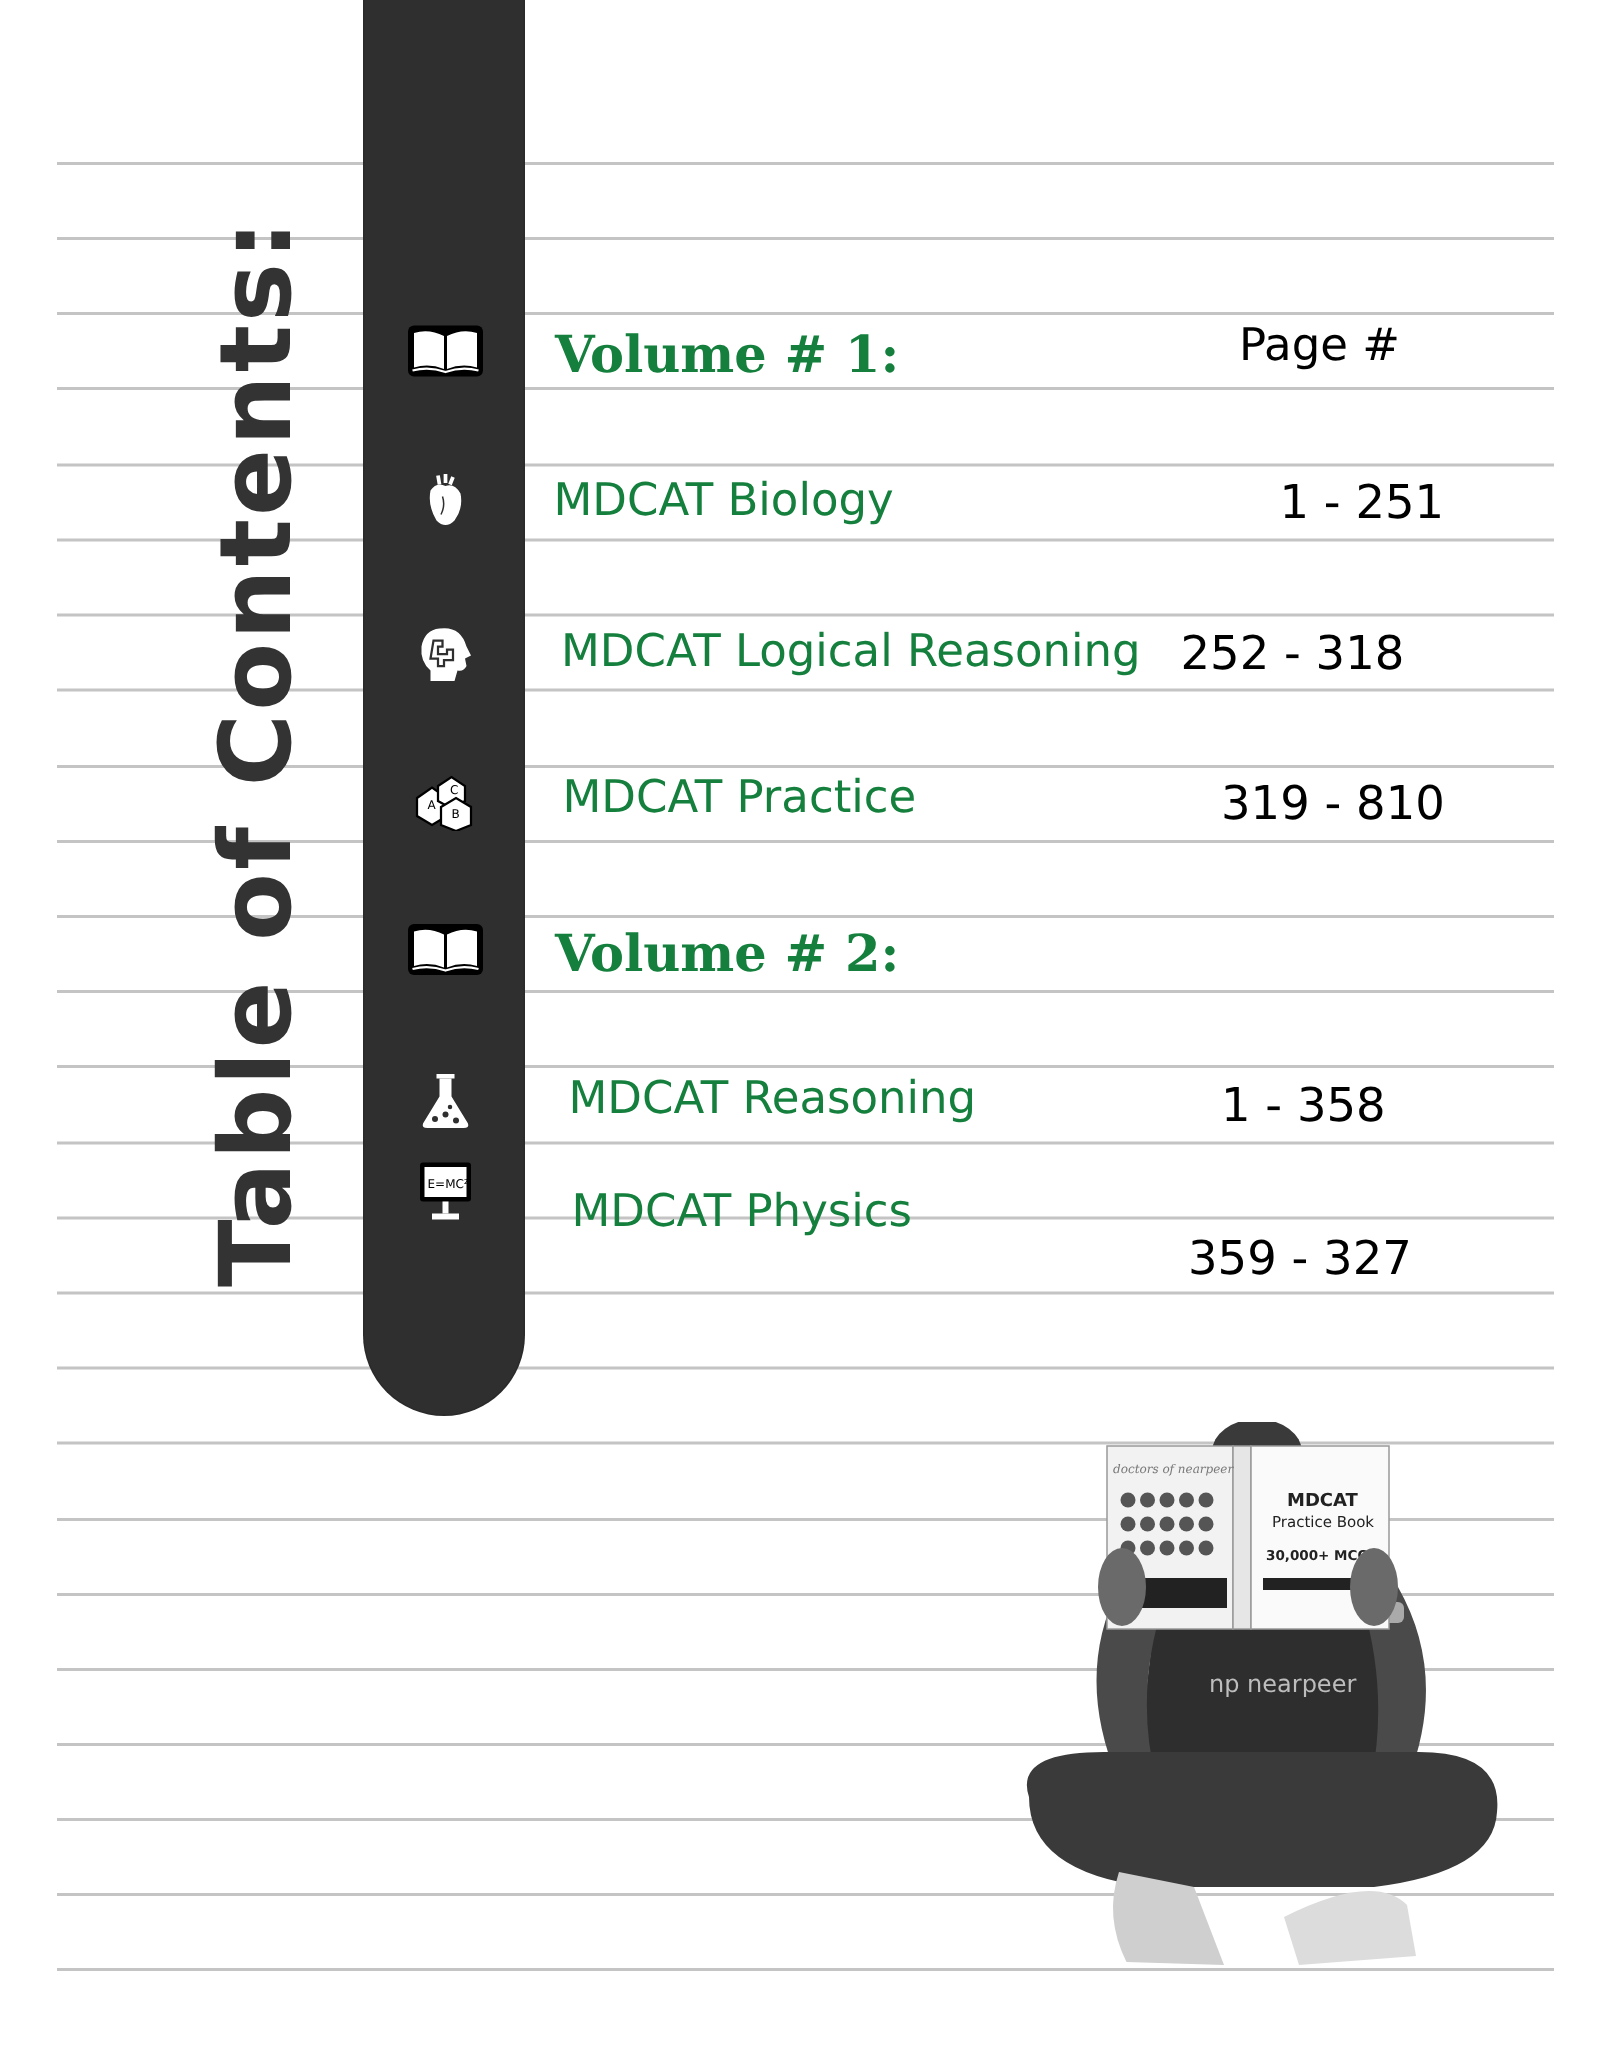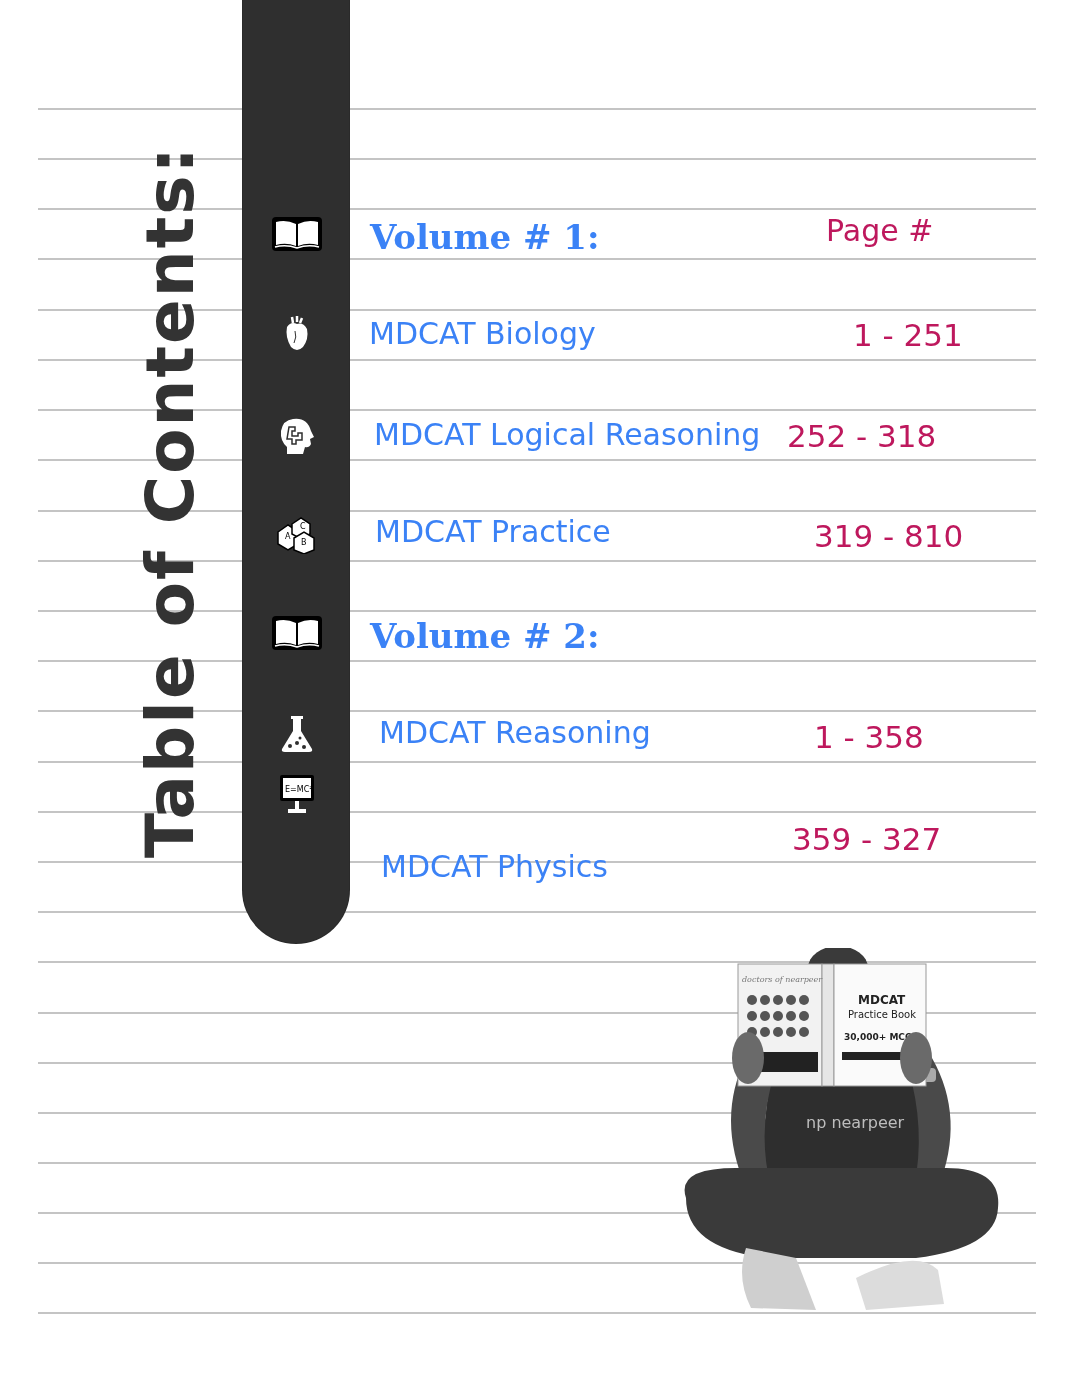--- a/index.html
+++ b/index.html
@@ -1,23 +1,23 @@
 <!DOCTYPE html>
 <html><head>
 <meta charset="utf-8">
 <style>
   html,body{margin:0;padding:0;background:#ffffff;}
   body{width:1066px;height:1380px;position:relative;overflow:hidden;font-family:"DejaVu Sans",sans-serif;color:#2f2f2f;}
   .rule{position:absolute;left:38px;width:998px;height:2px;background:#c4c4c4;}
   .bar{position:absolute;left:243px;top:0;width:106px;height:943px;background:#2f2f2f;border-radius:0 0 53px 53px;box-shadow:0 0 0 1px #2a2a2a;}
   .vtitle{position:absolute;left:138px;top:858px;transform-origin:0 0;transform:rotate(-90deg);white-space:nowrap;font-family:"DejaVu Sans",sans-serif;font-weight:bold;font-size:66px;letter-spacing:2px;color:#333333;line-height:1;}
   .icon{position:absolute;left:270px;width:54px;height:40px;display:flex;align-items:center;justify-content:center;}
-  .entry{position:absolute;font-family:"DejaVu Sans",sans-serif;font-size:30px;color:#3b82f6;white-space:nowrap;line-height:1;}
+  .entry{position:absolute;font-family:"DejaVu Sans",sans-serif;font-size:30px;color:#15803d;white-space:nowrap;line-height:1;}
   .vol{font-family:"DejaVu Serif",serif;font-weight:bold;font-size:34px;}
-  .page{position:absolute;font-family:"DejaVu Sans",sans-serif;font-size:31px;color:#be185d;white-space:nowrap;line-height:1;}
+  .page{position:absolute;font-family:"DejaVu Sans",sans-serif;font-size:31px;color:#000000;white-space:nowrap;line-height:1;}
   .pagehdr{font-size:30px;}
   .photo{position:absolute;left:676px;top:948px;width:326px;height:372px;}
 </style>
 </head>
 <body>
 
 <div>
   <div class="rule" style="top:108px"></div>
   <div class="rule" style="top:158px"></div>
   <div class="rule" style="top:208px"></div>
@@ -118,21 +118,21 @@
 <div class="page" style="left:787px;top:421px">252 - 318</div>
 
 <div class="entry" style="left:375px;top:517px">MDCAT Practice</div>
 <div class="page" style="left:814px;top:521px">319 - 810</div>
 
 <div class="entry vol" style="left:370px;top:619px">Volume # 2:</div>
 
 <div class="entry" style="left:379px;top:718px">MDCAT Reasoning</div>
 <div class="page" style="left:814px;top:722px">1 - 358</div>
 
-<div class="entry" style="left:381px;top:852px">MDCAT Physics</div>
+<div class="entry" style="left:381px;top:793px">MDCAT Physics</div>
 <div class="page" style="left:792px;top:824px">359 - 327</div>
 
 <div class="photo">
   <svg width="326" height="372" viewBox="0 0 326 372">
 
     <ellipse cx="162" cy="20" rx="30" ry="22" fill="#3a3a3a"></ellipse>
 
     <path d="M95 120 Q160 100 240 120 L260 250 Q165 270 80 250 Z" fill="#2e2e2e"></path>
 
     <path d="M70 110 Q40 170 70 240 L95 240 Q80 180 100 120 Z" fill="#4a4a4a"></path>

